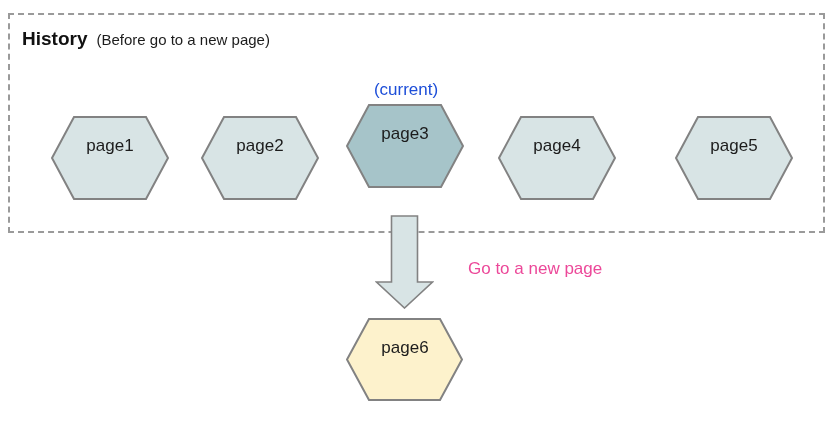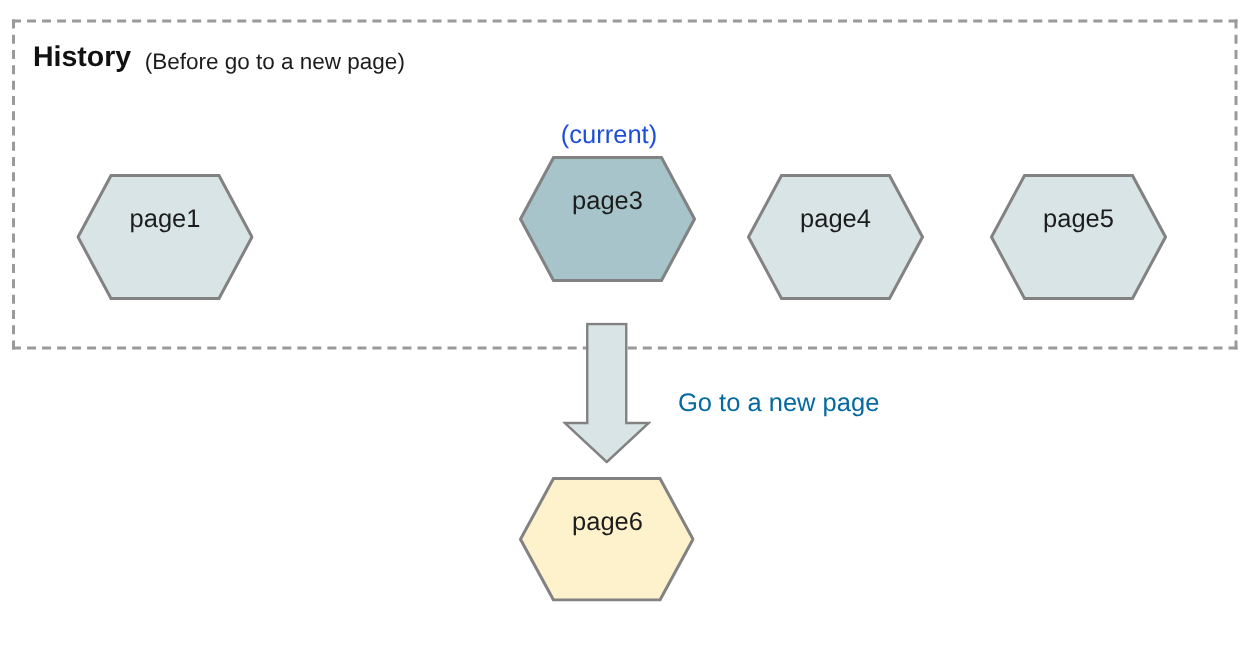--- a/index.html
+++ b/index.html
@@ -18,21 +18,21 @@
     width: 813px;
     height: 216px;
     border: 2px dashed #9a9a9a;
     background: transparent;
   }
   .title-row {
     position: absolute;
     left: 22px;
     top: 28px;
     display: flex;
-    align-items: flex-end;
+    align-items: center;
     gap: 9px;
     white-space: nowrap;
   }
   .title-main {
     font-size: 19px;
     font-weight: bold;
     color: #111111;
   }
   .title-sub {
     font-size: 15px;
@@ -76,24 +76,24 @@
     width: 59px;
     height: 94px;
   }
   .arrow-poly {
     fill: #d8e4e5;
     stroke: #828282;
     stroke-width: 1.6;
   }
   .arrow-label {
     position: absolute;
-    left: 452px;
+    left: 468px;
     top: 259px;
     font-size: 17px;
-    color: #0369a1;
+    color: #ec4899;
     white-space: nowrap;
   }
 </style>
 </head>
 <body>
 
 <div class="canvas">
 
   <div class="history-box"></div>
 
@@ -104,36 +104,42 @@
 
   <div class="current-label">(current)</div>
 
   <div class="page-node" style="left:51px; top:116px;">
     <svg width="118" height="84" viewBox="0 0 118 84">
       <polygon class="hex-poly" points="1,42 23,1 95,1 117,42 95,83 23,83"></polygon>
     </svg>
     <span class="hex-label">page1</span>
   </div>
 
+  <div class="page-node" style="left:201px; top:116px;">
+    <svg width="118" height="84" viewBox="0 0 118 84">
+      <polygon class="hex-poly" points="1,42 23,1 95,1 117,42 95,83 23,83"></polygon>
+    </svg>
+    <span class="hex-label">page2</span>
+  </div>
 
   <div class="page-node" style="left:346px; top:104px;">
     <svg width="118" height="84" viewBox="0 0 118 84">
       <polygon class="hex-poly current" points="1,42 23,1 95,1 117,42 95,83 23,83"></polygon>
     </svg>
     <span class="hex-label">page3</span>
   </div>
 
   <div class="page-node" style="left:498px; top:116px;">
     <svg width="118" height="84" viewBox="0 0 118 84">
       <polygon class="hex-poly" points="1,42 23,1 95,1 117,42 95,83 23,83"></polygon>
     </svg>
     <span class="hex-label">page4</span>
   </div>
 
-  <div class="page-node" style="left:660px; top:116px;">
+  <div class="page-node" style="left:675px; top:116px;">
     <svg width="118" height="84" viewBox="0 0 118 84">
       <polygon class="hex-poly" points="1,42 23,1 95,1 117,42 95,83 23,83"></polygon>
     </svg>
     <span class="hex-label">page5</span>
   </div>
 
   <div class="down-arrow">
     <svg width="59" height="94" viewBox="0 0 59 94">
       <polygon class="arrow-poly" points="16.5,1 42.5,1 42.5,67 57.5,67 29.5,93 1.5,67 16.5,67"></polygon>
     </svg>

